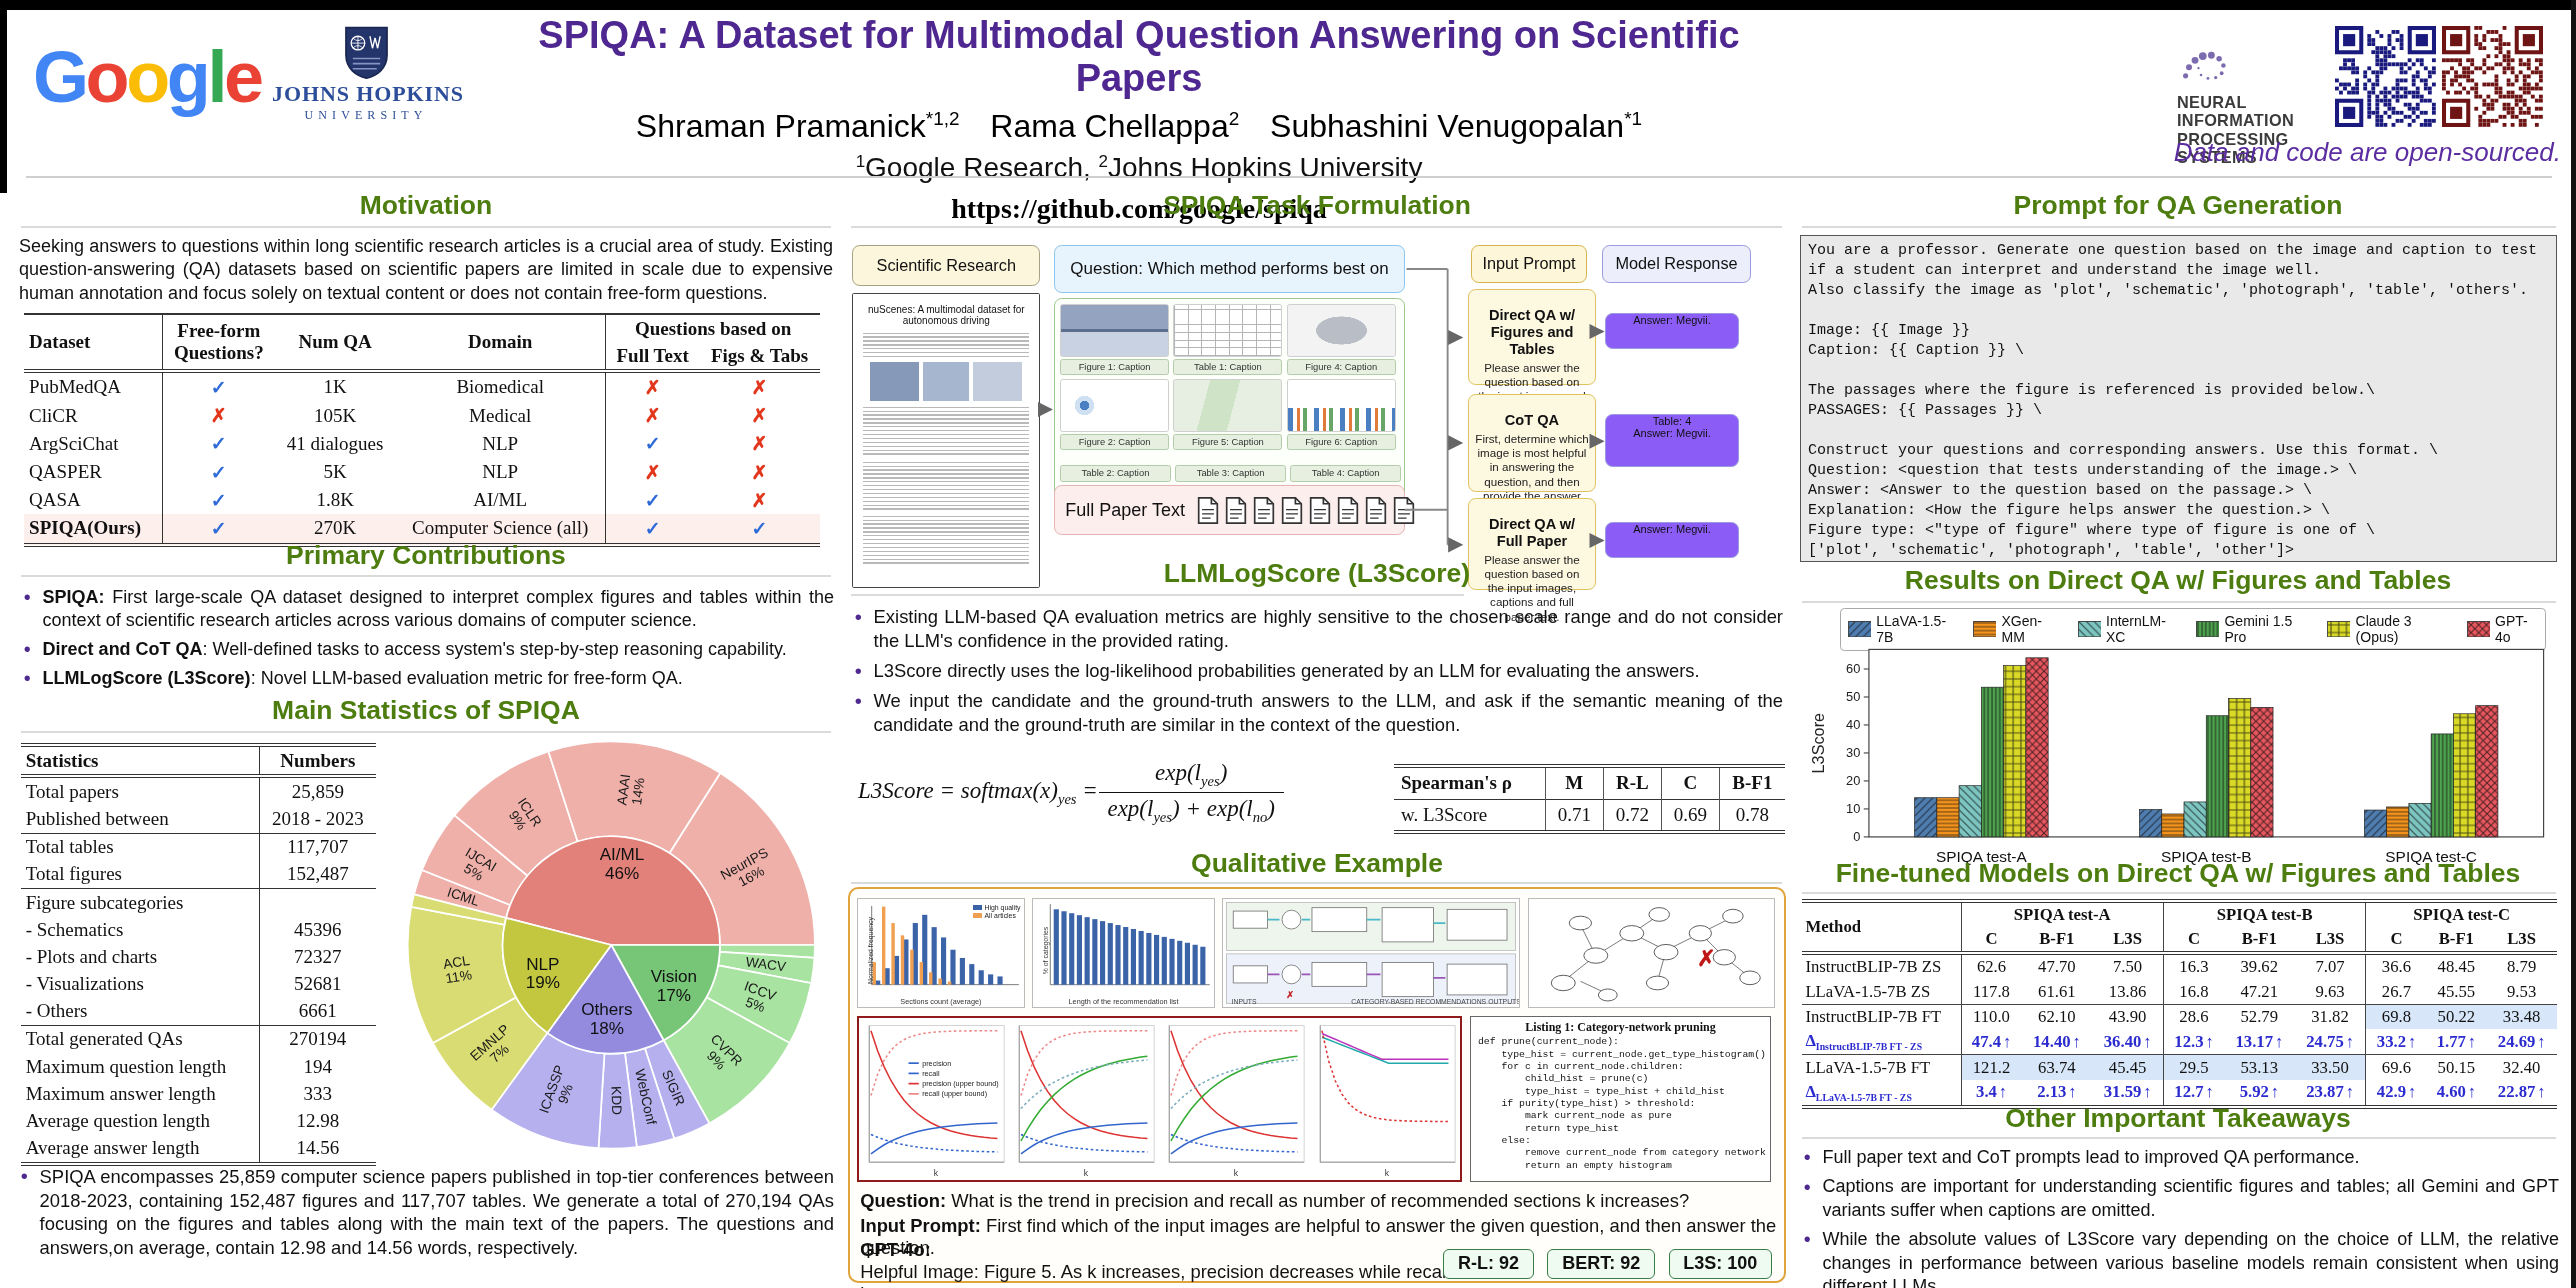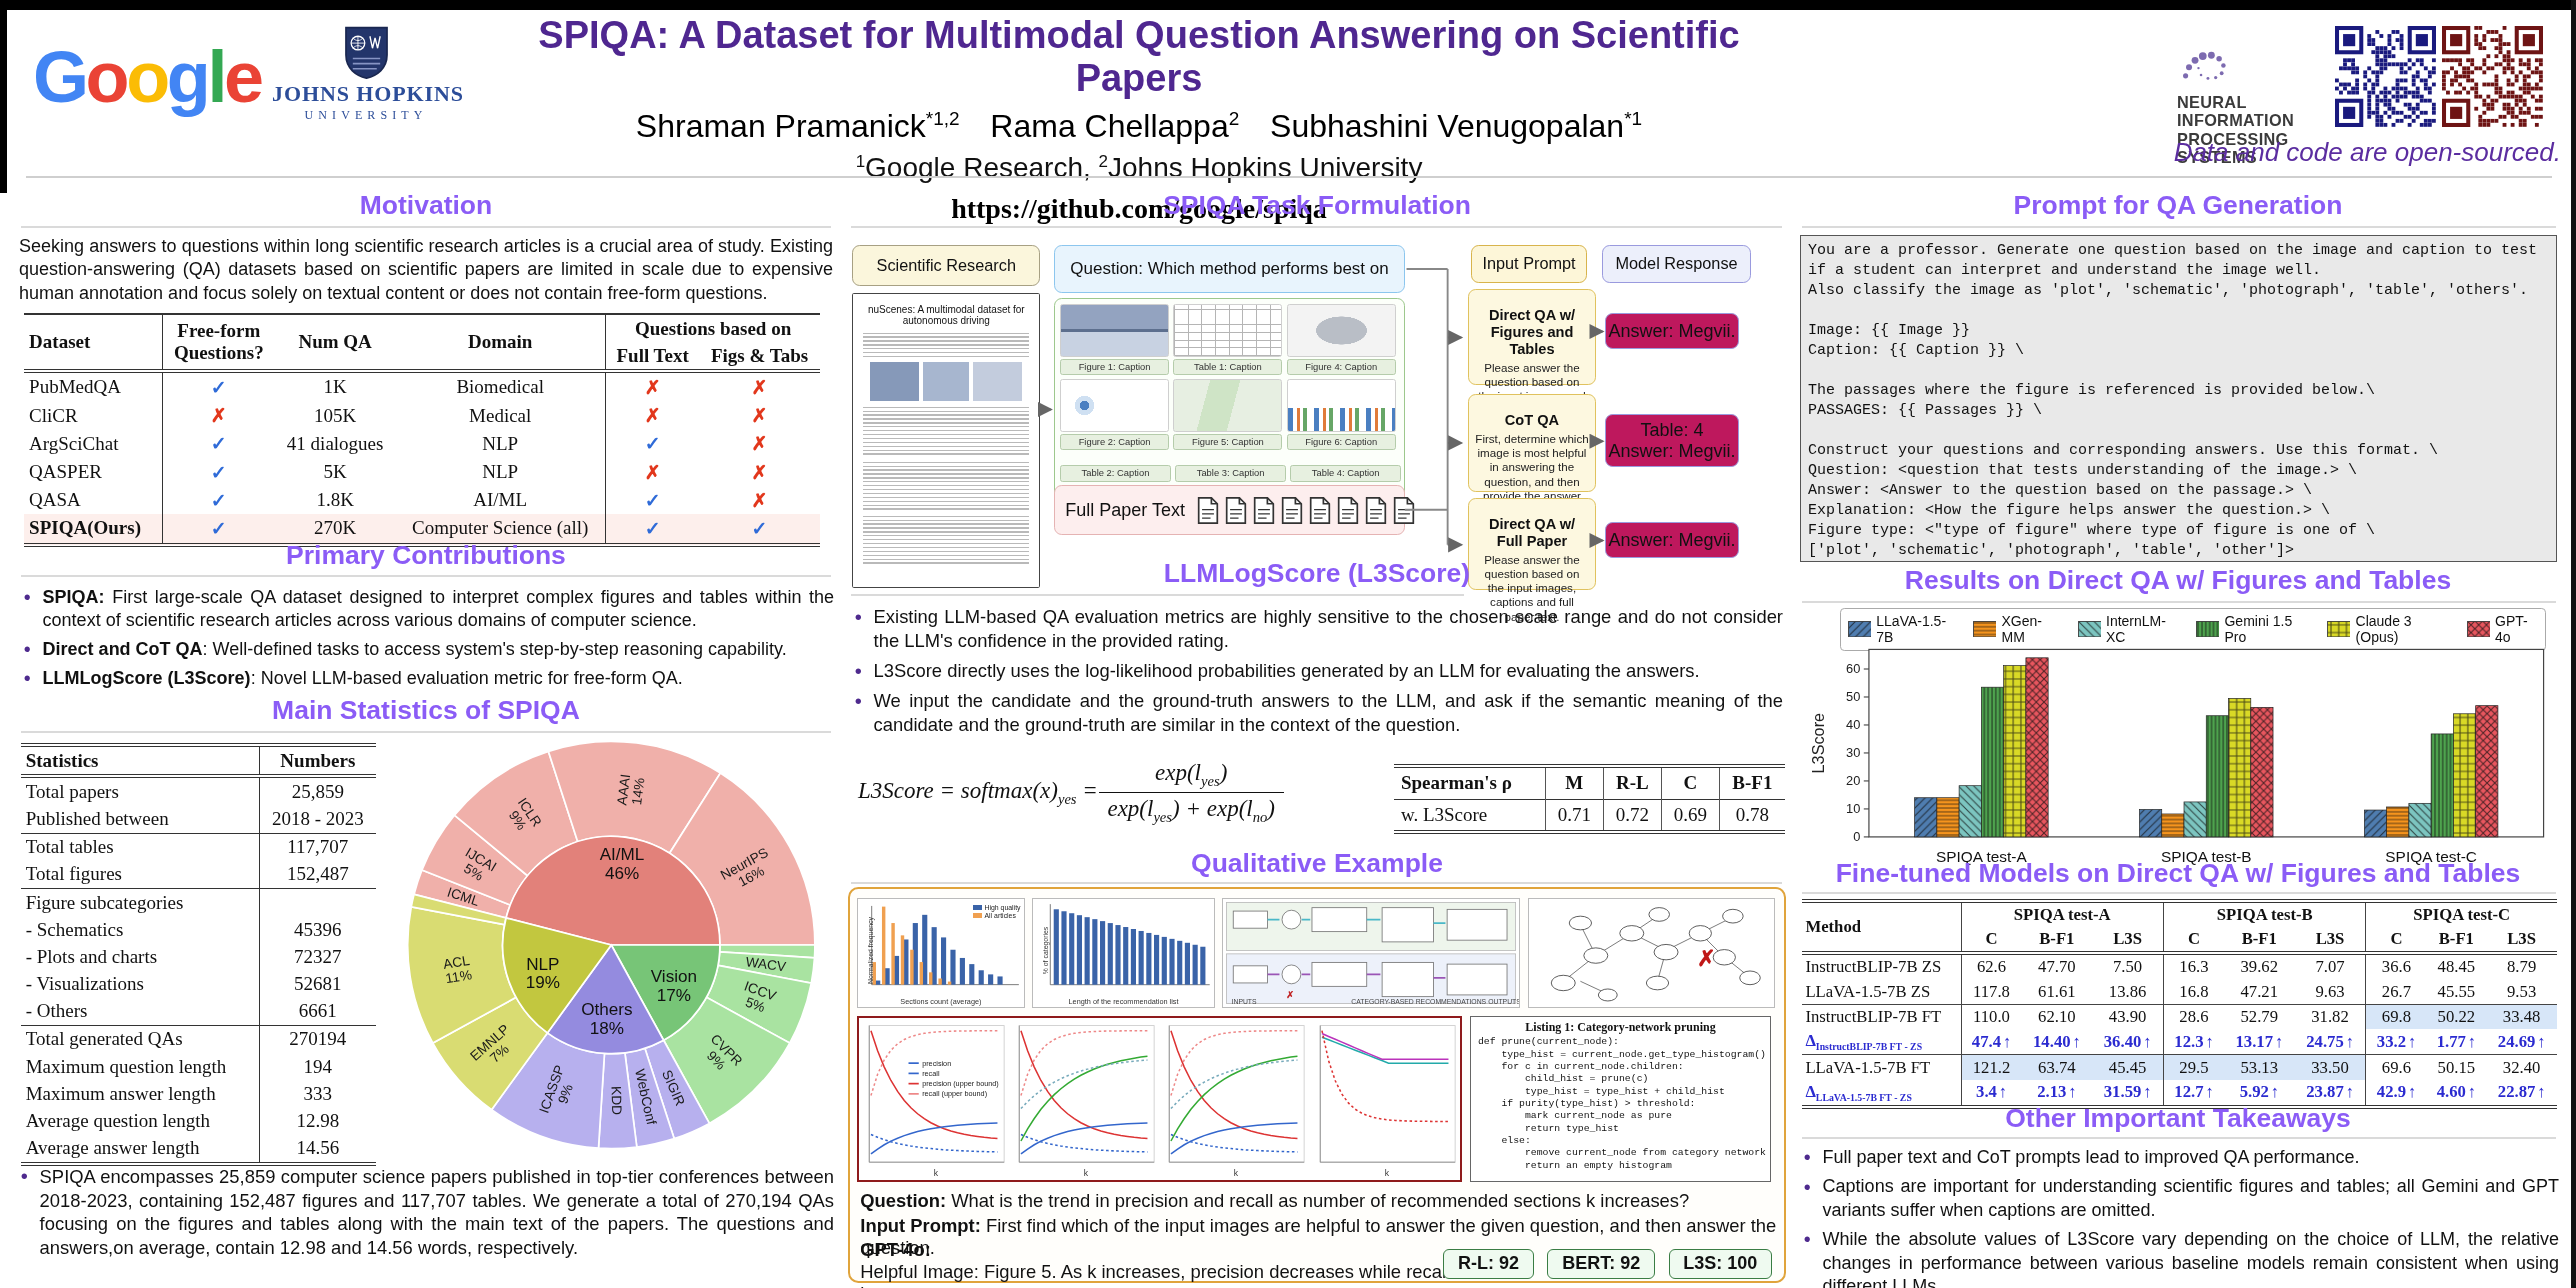--- a/index.html
+++ b/index.html
@@ -24,21 +24,21 @@
 #authors sup{font-size:19px}
 #affil{font-size:28px;margin-top:6.9px}
 #affil sup{font-size:17px}
 #ghurl{font-family:Liberation Serif, serif;font-size:28px;font-weight:bold;margin-top:8.6px;letter-spacing:0px;color:#000}
 #neurips{left:2177px;top:38px;width:154px}
 #neurips .nt{font-size:16.3px;font-weight:bold;color:#3b3b3b;line-height:1.12;letter-spacing:0.3px;display:inline-block;vertical-align:middle}
 #qr1{left:2335px;top:26px}
 #qr2{left:2442px;top:26px}
 #osnote{left:2141px;top:137px;width:420px;text-align:right;font-style:italic;font-size:26px;color:#5b2da0}
 
-.sec-h{font-weight:bold;font-size:26.5px;color:#8b5cf6;text-align:center;white-space:nowrap}
+.sec-h{font-weight:bold;font-size:26.5px;color:#4d7c0f;text-align:center;white-space:nowrap}
 .rule{height:1.7px;background:#dadada}
 #h-mot{left:17px;top:190px;width:818px}   #r-mot{left:20.6px;top:226px;width:810px}
 #h-con{left:17px;top:540px;width:818px}   #r-con{left:20.6px;top:575px;width:810px}
 #h-sta{left:17px;top:695px;width:818px}   #r-sta{left:20.6px;top:731px;width:810px}
 #h-task{left:848px;top:190px;width:938px} #r-task{left:851px;top:226px;width:931px}
 #h-l3{left:848px;top:558px;width:938px}   #r-l3{left:851px;top:594px;width:613px}
 #h-qual{left:848px;top:848px;width:938px} #r-qual{left:851px;top:882px;width:931px}
 #h-prm{left:1798px;top:190px;width:760px}  #r-prm{left:1802px;top:226px;width:754px}
 #h-res{left:1798px;top:565px;width:760px}  #r-res{left:1802px;top:601px;width:754px}
 #h-ft{left:1798px;top:858px;width:760px}  #r-ft{left:1802px;top:892px;width:754px}
@@ -103,21 +103,21 @@
 #d-pink{left:206px;top:247px;width:351px;height:50px;background:#fdeeee;border-color:#e5b3b3;display:flex;align-items:center;padding:0 10.3px;gap:6.9px}
 #d-pink .fpt{font-size:18px;white-space:nowrap;margin-right:5.1px}
 #d-ip{left:623px;top:6.9px;width:116px;height:38px;background:#fdf6d8;border-color:#d8b44c;font-size:16.3px;line-height:34px}
 #d-mr{left:754px;top:6.9px;width:149px;height:38px;background:#eceffb;border-color:#9a9ade;font-size:16.3px;line-height:34px}
 .task{background:#fdf8e0;border-color:#e0c25e;padding:17px 6px}
 .task .tt{font-weight:bold;font-size:14.6px;line-height:1.15;margin-bottom:3.4px}
 .task .td{font-size:11.6px;line-height:1.22;color:#222}
 #d-t1{left:620px;top:51px;width:128px;height:96px}
 #d-t2{left:620px;top:156px;width:128px;height:98px}
 #d-t3{left:620px;top:260px;width:128px;height:92px}
-.resp{background:#be185d;border-color:#9a9ade;font-size:18px;display:flex;flex-direction:column;justify-content:center}
+.resp{background:#8b5cf6;border-color:#9a9ade;font-size:11px;display:flex;flex-direction:column;justify-content:flex-start}
 #d-a1{left:757px;top:75px;width:134px;height:36px}
 #d-a2{left:757px;top:176px;width:134px;height:53px}
 #d-a3{left:757px;top:284px;width:134px;height:36px}
 
 #formula{left:858px;top:760px;width:514px;font-family:"Liberation Serif",serif;font-size:23px;font-style:italic;display:flex;align-items:center;gap:1px}
 #formula sub{font-size:14.6px}
 .frac{display:inline-flex;flex-direction:column;text-align:center}
 .frac .num{padding:0 8.6px 2.6px}
 .frac .den{border-top:1.7px solid #111;padding:2.6px 8.6px 0}
 #t-spear{left:1394px;top:764px;width:391px;font-family:"Liberation Serif",serif;font-size:19px}

